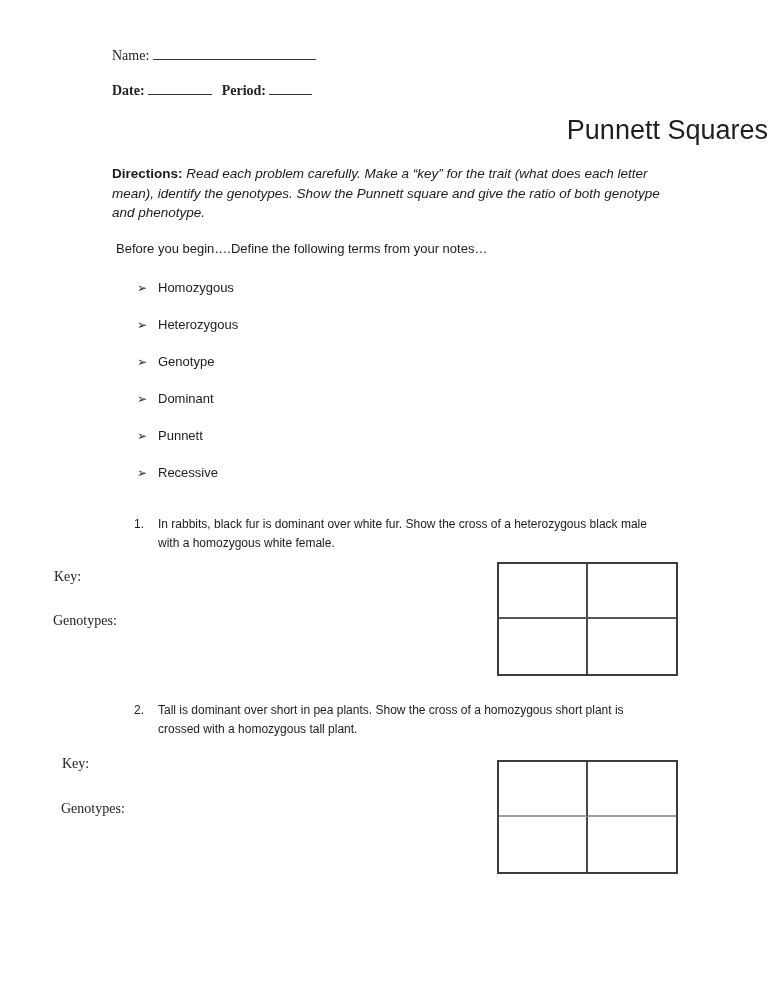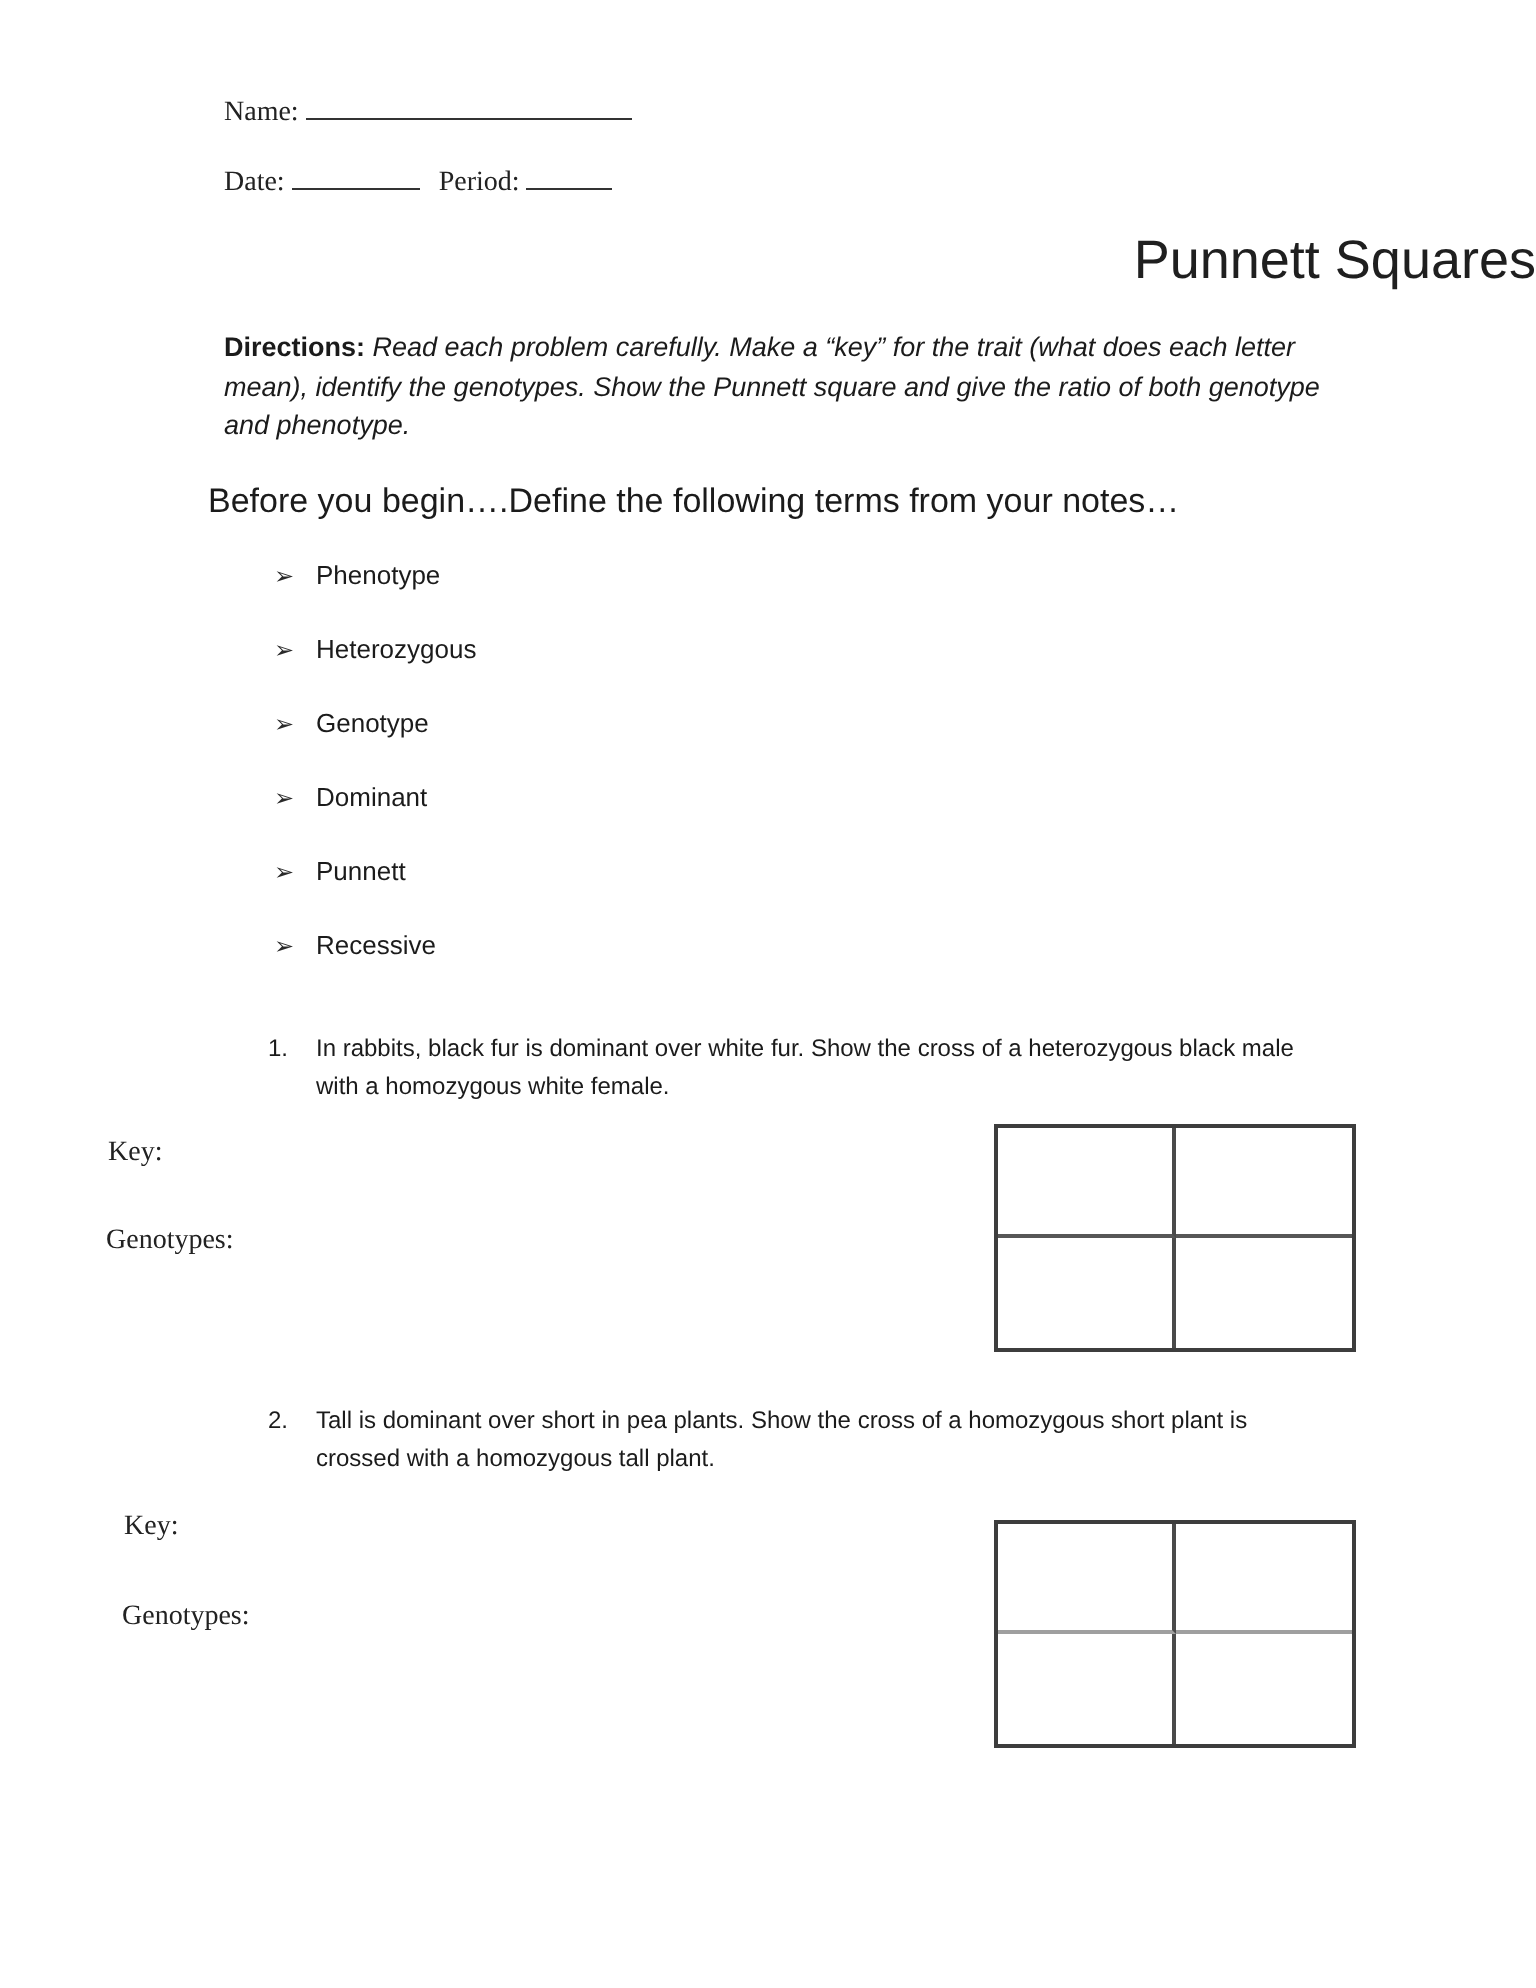--- a/index.html
+++ b/index.html
@@ -30,22 +30,22 @@
   }
   .directions{
     left:112px;top:164px;width:552px;
     font-size:13.5px;
     line-height:19.5px;
     font-style:italic;
     color:#1b1b1b;
   }
   .directions .dirlabel{font-style:normal;font-weight:bold;}
   .before{
-    left:104px;top:241px;width:600px;
-    font-size:17px;color:#1b1b1b;
+    left:116px;top:241px;width:600px;
+    font-size:13px;color:#1b1b1b;
   }
   .terms{
     left:137px;top:280px;
     display:flex;flex-direction:column;gap:21px;
   }
   .term{display:flex;align-items:baseline;font-size:13px;color:#1b1b1b;line-height:16px;}
   .term .bullet{width:21px;font-size:12px;color:#2a2a2a;}
   .question{
     display:flex;
     font-size:12px;
@@ -80,41 +80,41 @@
 </head>
 <body>
 
 <div class="page">
 
   <div class="abs serif" style="left:112px;top:46px;">
     <span>Name:</span>
     <span class="blank" style="width:163px;"></span>
   </div>
 
-  <div class="abs serif" style="left:112px;top:81px;">
+  <div class="abs serif" style="left:112px;top:81px;font-weight:bold;">
     <span>Date:</span>
     <span class="blank" style="width:64px;"></span>
     <span style="margin-left:6px;">Period:</span>
     <span class="blank" style="width:43px;"></span>
   </div>
 
   <div class="abs title">Punnett Squares</div>
 
   <div class="abs directions">
     <span class="dirlabel">Directions:</span>
     <span> </span>
     <span>Read each problem carefully. Make a “key” for the trait (what does each letter mean), identify the genotypes.  Show the Punnett square and give the ratio of both genotype and phenotype.</span>
   </div>
 
   <div class="abs before">Before you begin….Define the following terms from your notes…</div>
 
   <div class="abs terms">
     <div class="term">
       <span class="bullet">➢</span>
-      <span>Phenotype</span>
+      <span>Homozygous</span>
     </div>
     <div class="term">
       <span class="bullet">➢</span>
       <span>Heterozygous</span>
     </div>
     <div class="term">
       <span class="bullet">➢</span>
       <span>Genotype</span>
     </div>
     <div class="term">

